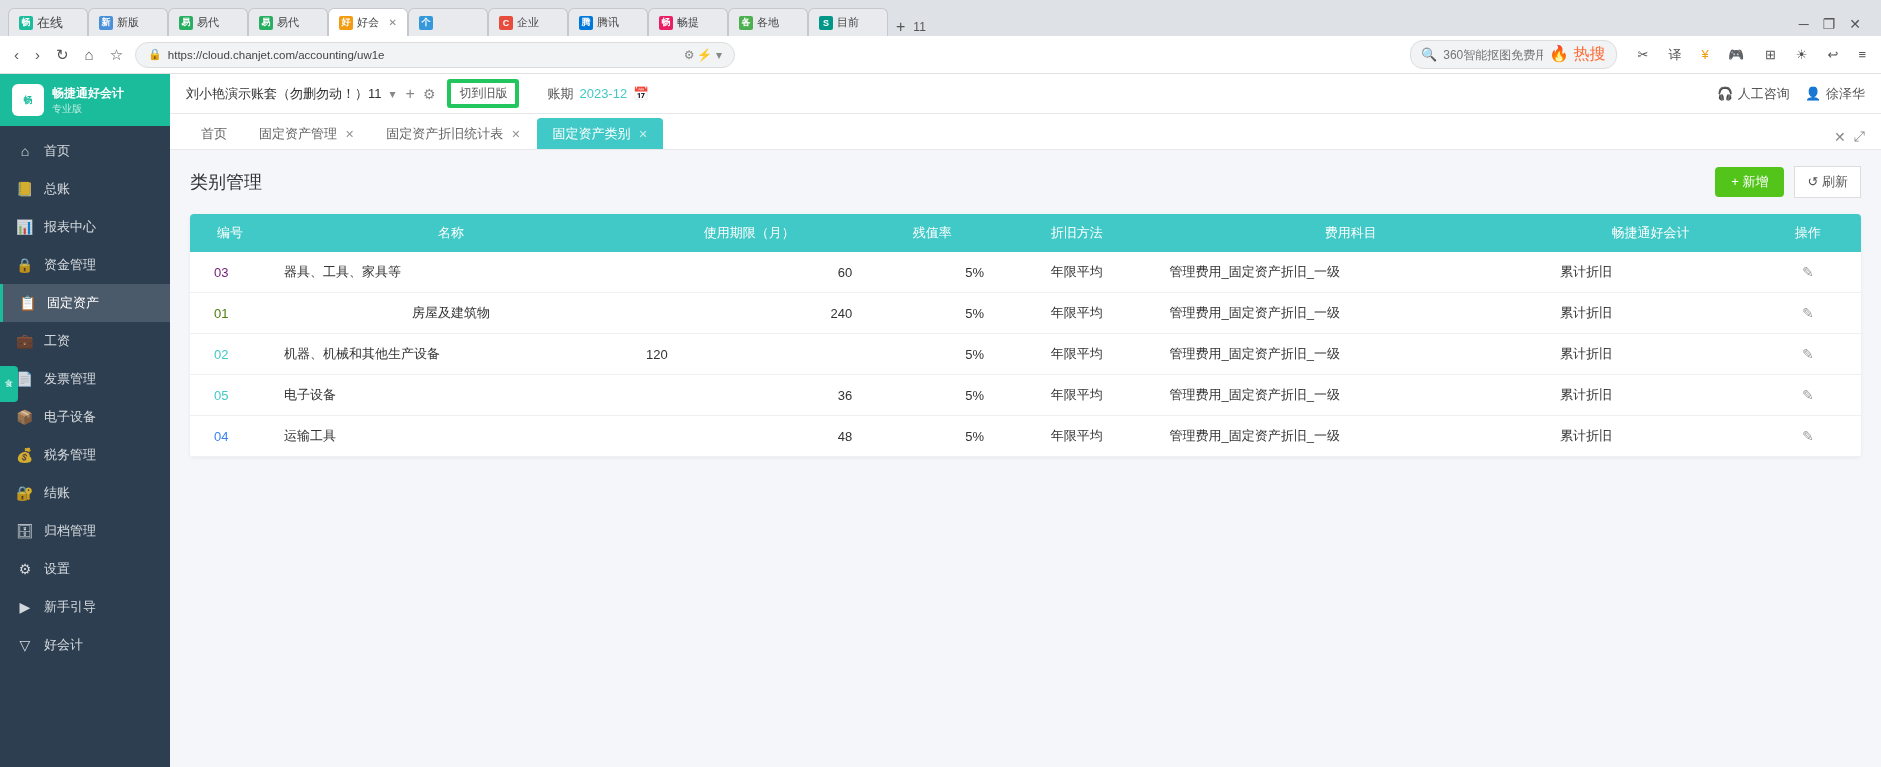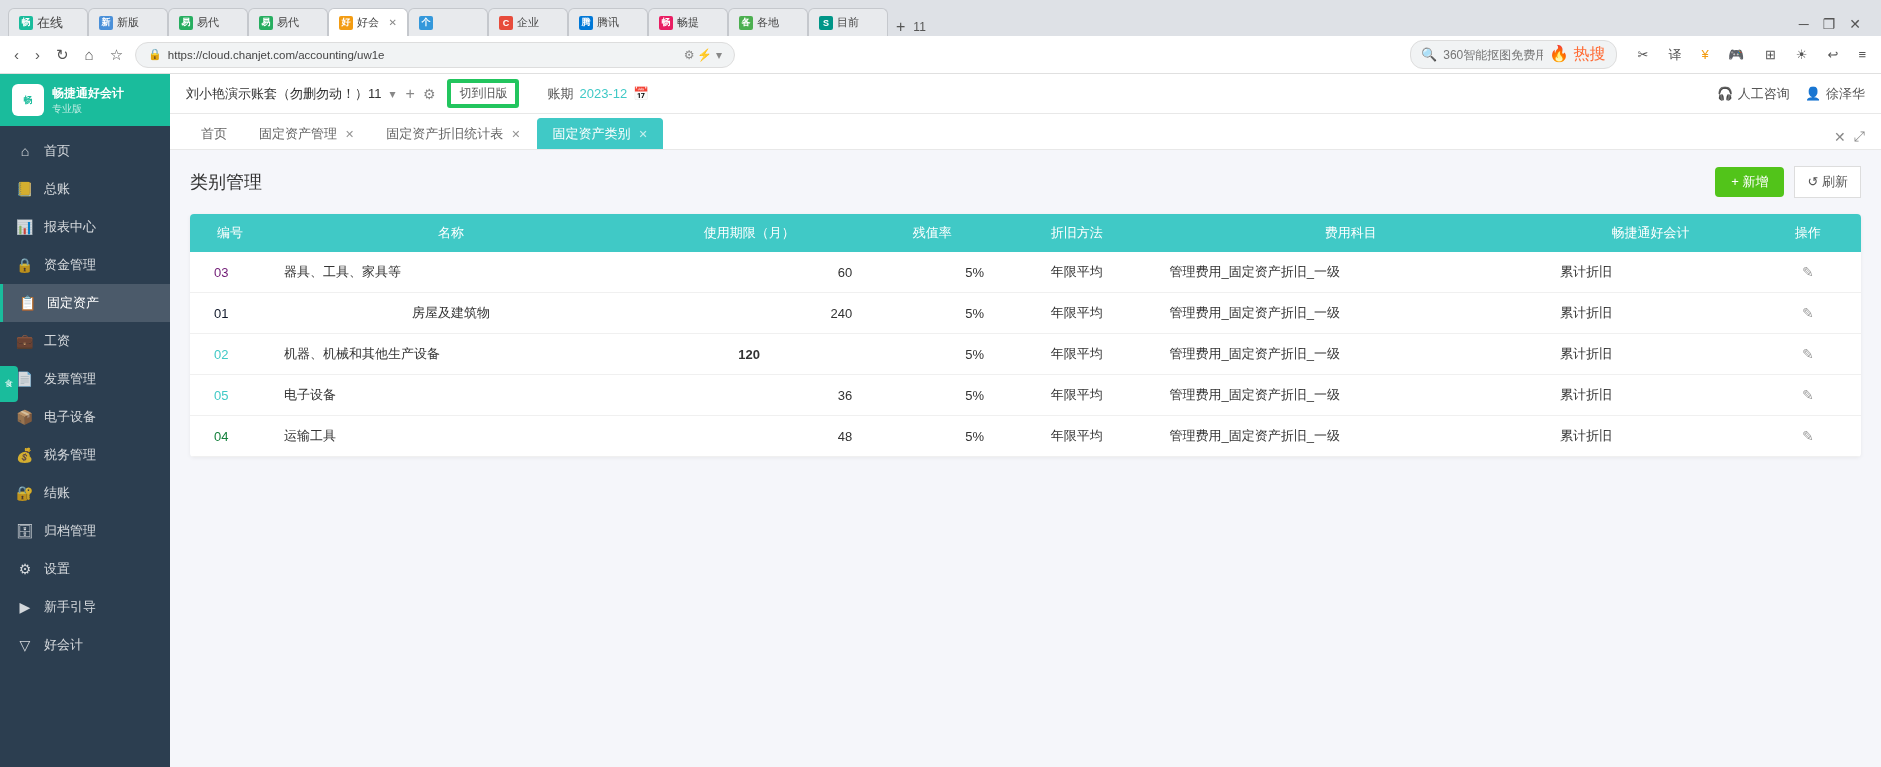--- a/index.html
+++ b/index.html
@@ -323,51 +323,51 @@
     <td style="color:#701a75;text-align:left;padding-left:24px;">03</td>
     <td style="text-align:left;">器具、工具、家具等</td>
     <td style="text-align:right;">60</td>
     <td style="text-align:right;">5%</td>
     <td>年限平均</td>
     <td style="text-align:left;">管理费用_固定资产折旧_一级</td>
     <td style="text-align:left;">累计折旧</td>
     <td><button class="edit-btn">✎</button></td>
   </tr>
             <tr>
-    <td style="color:#0f172a;text-align:left;padding-left:24px;">01</td>
+    <td style="color:#4d7c0f;text-align:left;padding-left:24px;">01</td>
     <td style="text-align:center;">房屋及建筑物</td>
     <td style="text-align:right;">240</td>
     <td style="text-align:right;">5%</td>
     <td>年限平均</td>
     <td style="text-align:left;">管理费用_固定资产折旧_一级</td>
     <td style="text-align:left;">累计折旧</td>
     <td><button class="edit-btn">✎</button></td>
   </tr>
             <tr>
     <td style="color:#40c9c6;text-align:left;padding-left:24px;">02</td>
     <td style="text-align:left;">机器、机械和其他生产设备</td>
-    <td style="text-align:center;font-weight:bold;">120</td>
+    <td style="text-align:left;">120</td>
     <td style="text-align:right;">5%</td>
     <td>年限平均</td>
     <td style="text-align:left;">管理费用_固定资产折旧_一级</td>
     <td style="text-align:left;">累计折旧</td>
     <td><button class="edit-btn">✎</button></td>
   </tr>
             <tr>
     <td style="color:#40c9c6;text-align:left;padding-left:24px;">05</td>
     <td style="text-align:left;">电子设备</td>
     <td style="text-align:right;">36</td>
     <td style="text-align:right;">5%</td>
     <td>年限平均</td>
     <td style="text-align:left;">管理费用_固定资产折旧_一级</td>
     <td style="text-align:left;">累计折旧</td>
     <td><button class="edit-btn">✎</button></td>
   </tr>
             <tr>
-    <td style="color:#15803d;text-align:left;padding-left:24px;">04</td>
+    <td style="color:#3b82f6;text-align:left;padding-left:24px;">04</td>
     <td style="text-align:left;">运输工具</td>
     <td style="text-align:right;">48</td>
     <td style="text-align:right;">5%</td>
     <td>年限平均</td>
     <td style="text-align:left;">管理费用_固定资产折旧_一级</td>
     <td style="text-align:left;">累计折旧</td>
     <td><button class="edit-btn">✎</button></td>
   </tr>
           </tbody>
       </table>

